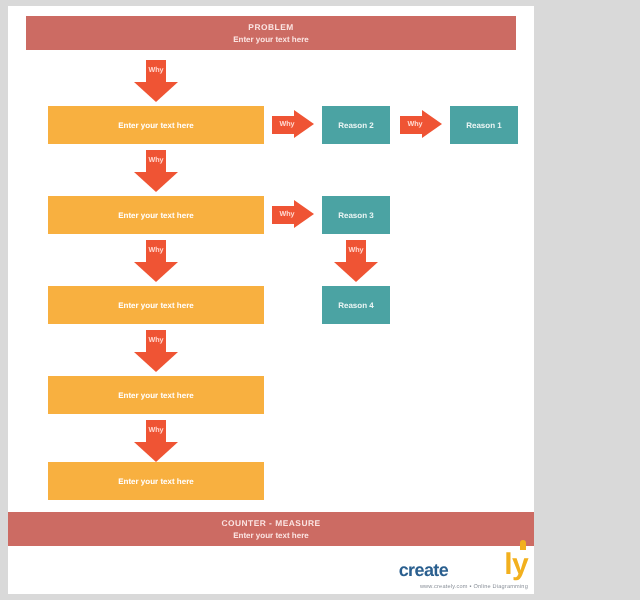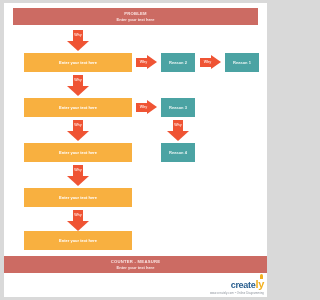--- a/index.html
+++ b/index.html
@@ -161,29 +161,30 @@
     position: absolute;
     right: 3px;
     bottom: 2px;
     text-align: right;
   }
   .logo-row {
     display: flex;
     align-items: flex-end;
     justify-content: flex-end;
     line-height: 1;
+    gap: 28px;
   }
   .logo-word {
     font-size: 9px;
     font-weight: bold;
     color: #2a5f8f;
     letter-spacing: -0.3px;
   }
   .logo-ly {
-    font-size: 11px;
+    font-size: 15px;
     font-weight: bold;
     color: #f2b01e;
     letter-spacing: -0.3px;
     position: relative;
   }
   .logo-bulb {
     position: absolute;
     top: -5px;
     right: 1.5px;
     width: 3px;

